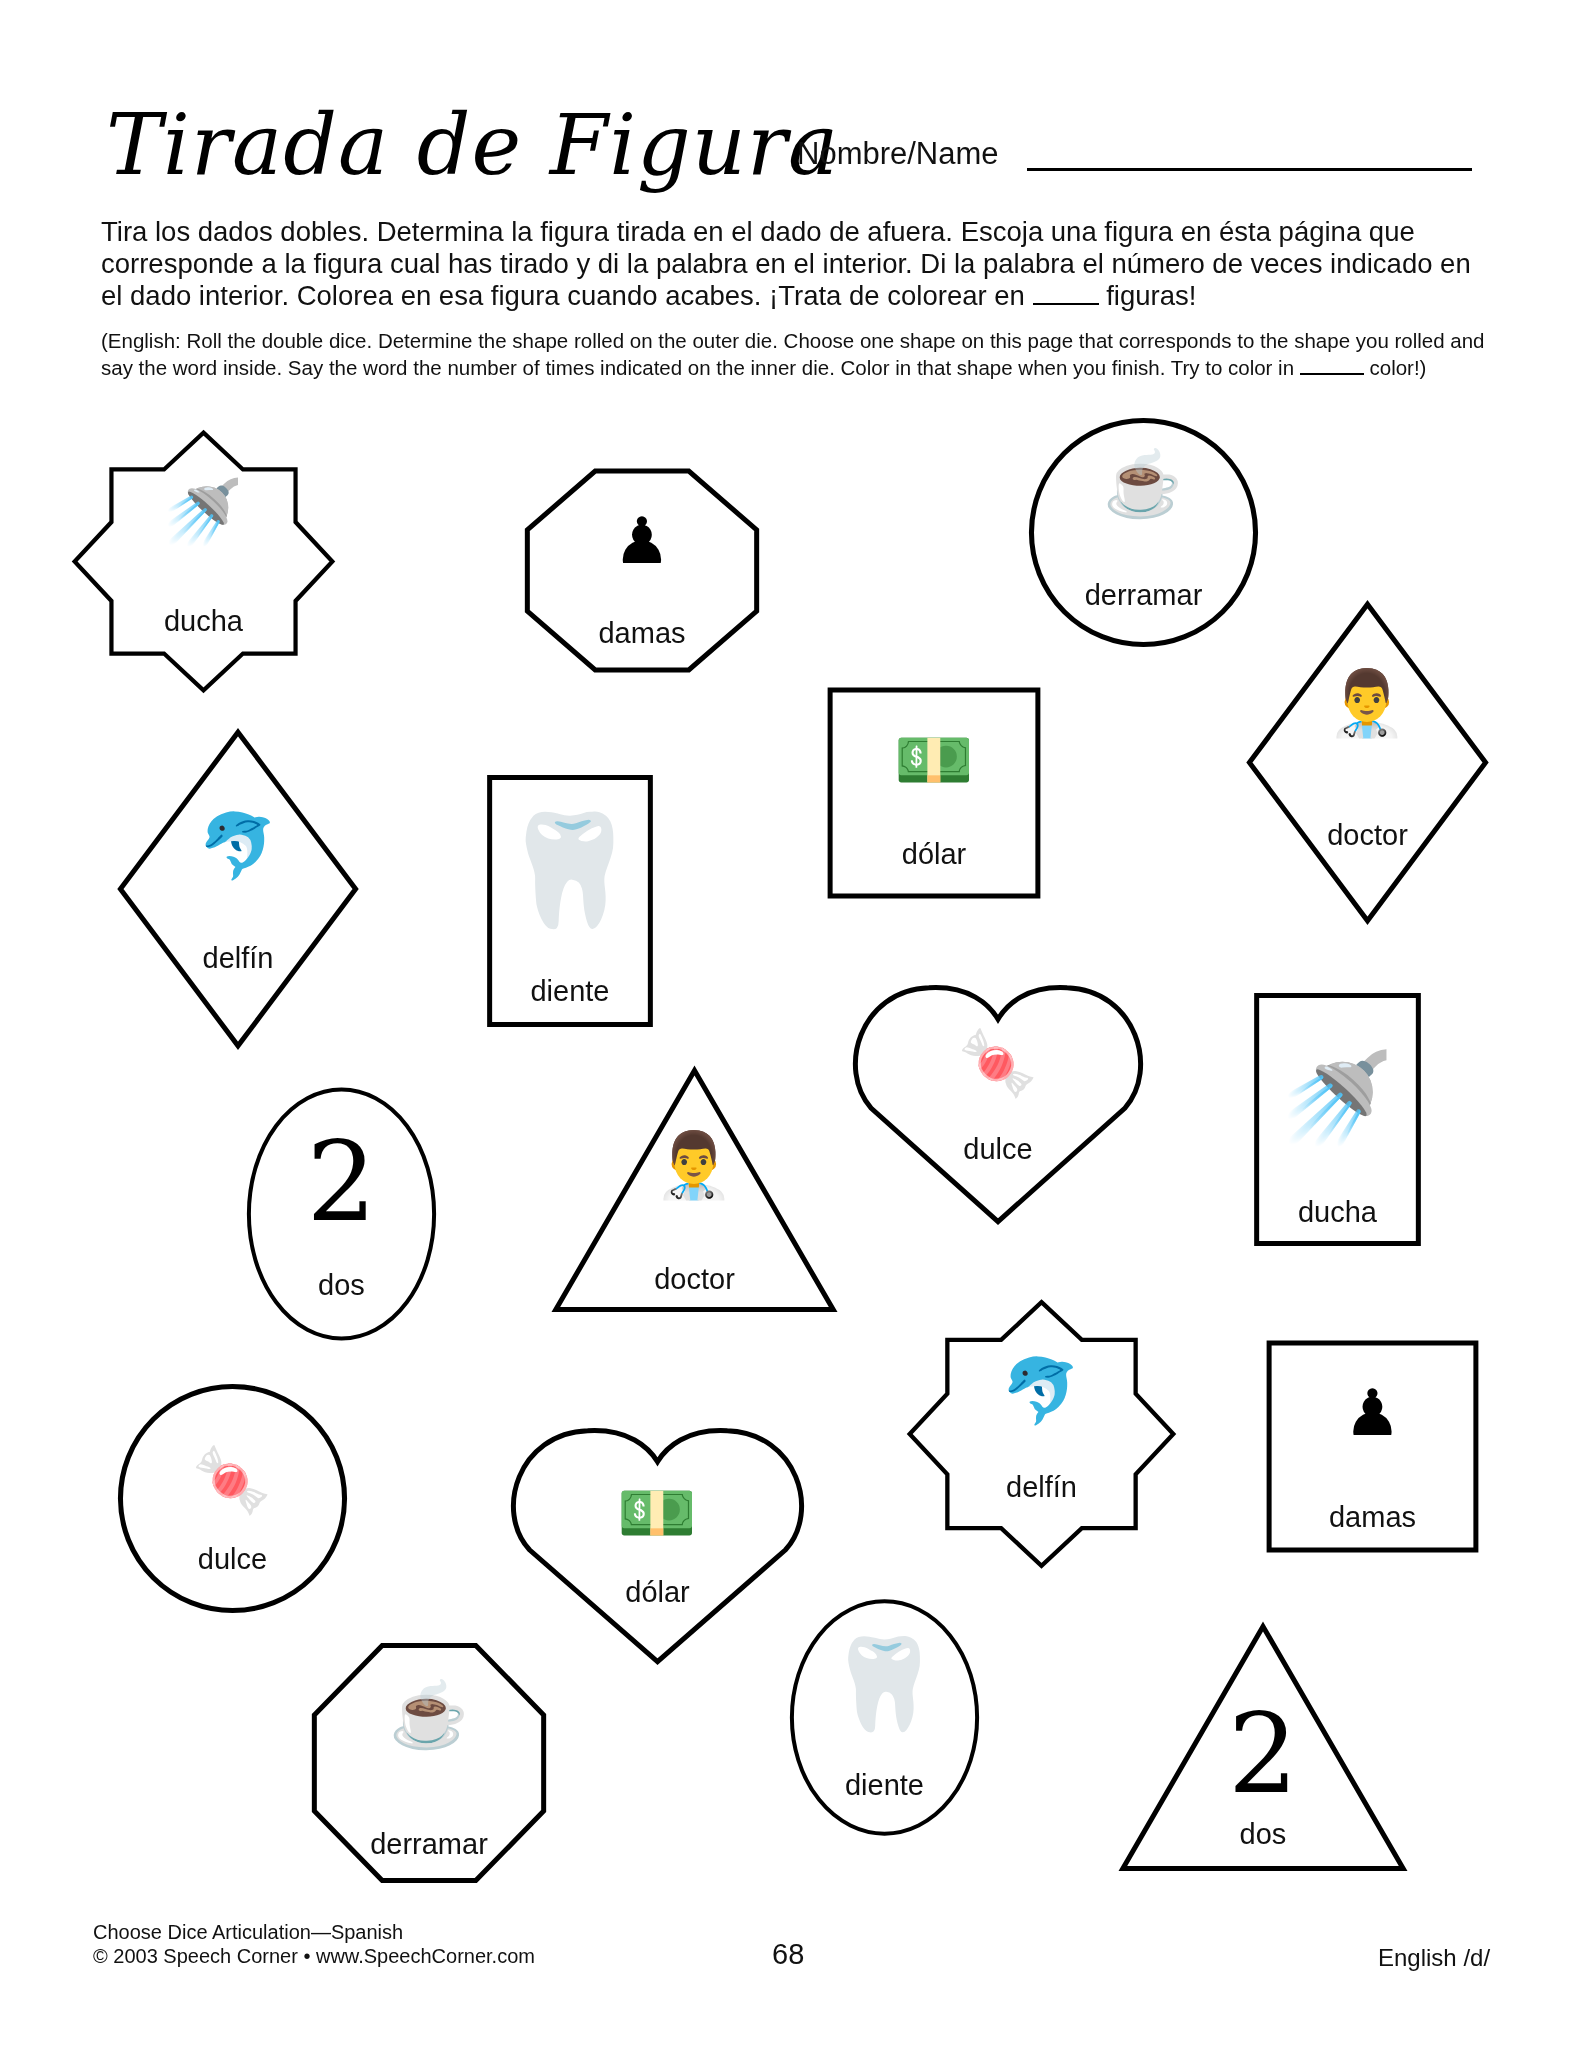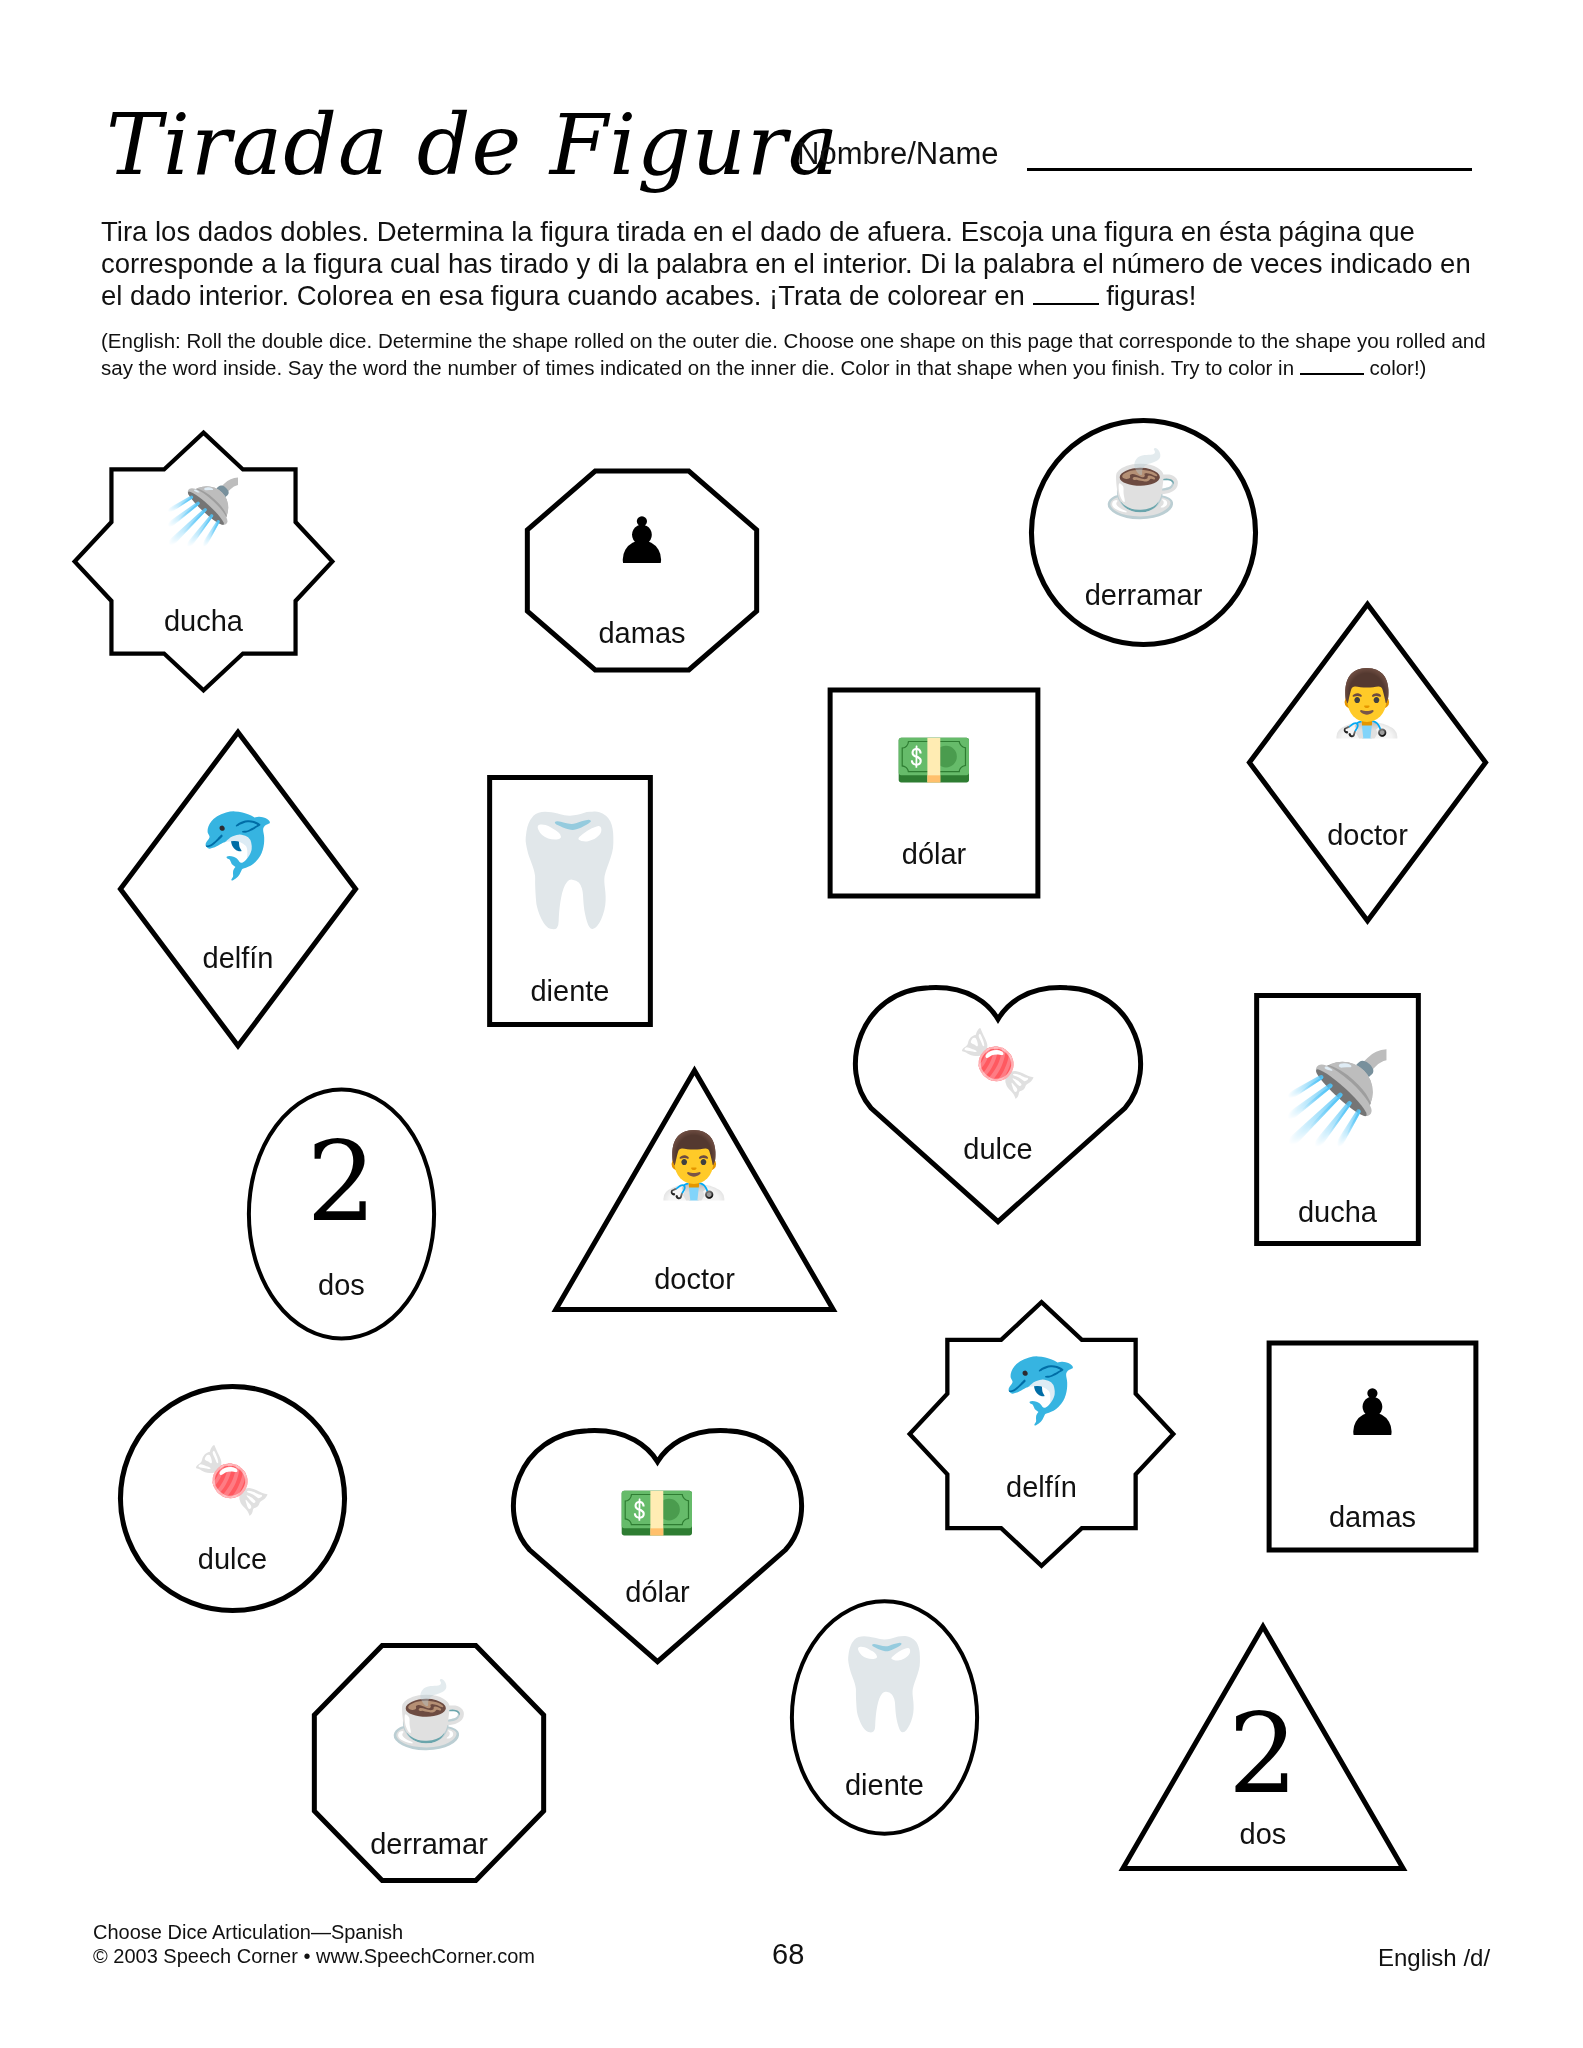--- a/index.html
+++ b/index.html
@@ -25,21 +25,21 @@
 <div class="title">Tirada de Figura</div>
 <div class="name-label">Nombre/Name</div>
 <div class="name-line"></div>
 
 <div class="instr">
   <span>Tira los dados dobles.  Determina la figura tirada en el dado de afuera.  Escoja una figura en ésta página que corresponde a la figura cual has tirado y di la palabra en el interior.  Di la palabra el número de veces indicado en el dado interior.  Colorea en esa figura cuando acabes.  ¡Trata de colorear en</span>
   <span class="blank"></span>
   <span>figuras!</span>
 </div>
 <div class="instr-en">
-  <span>(English:  Roll the double dice.  Determine the shape rolled on the outer die.  Choose one shape on this page that corresponde to the shape you rolled and say the word inside.  Say the word the number of times indicated on the inner die.  Color in that shape when you finish.  Try to color in</span>
+  <span>(English:  Roll the double dice.  Determine the shape rolled on the outer die.  Choose one shape on this page that corresponds to the shape you rolled and say the word inside.  Say the word the number of times indicated on the inner die.  Color in that shape when you finish.  Try to color in</span>
   <span class="blank" style="width:64px"></span>
   <span>color!)</span>
 </div>
 
 <div class="shape" style="left:72px;top:430px;width:263px;height:263px">
   <svg viewBox="0 0 100 100">
       <polygon points="50,1 65,15 85,15 85,35 99,50 85,65 85,85 65,85 50,99 35,85 15,85 15,65 1,50 15,35 15,15 35,15" fill="#fff" stroke="#000" stroke-width="1.6"></polygon>
     </svg>
   <div class="pic" style="top:50px">🚿</div>
   <div class="word" style="top:175px">ducha</div>

